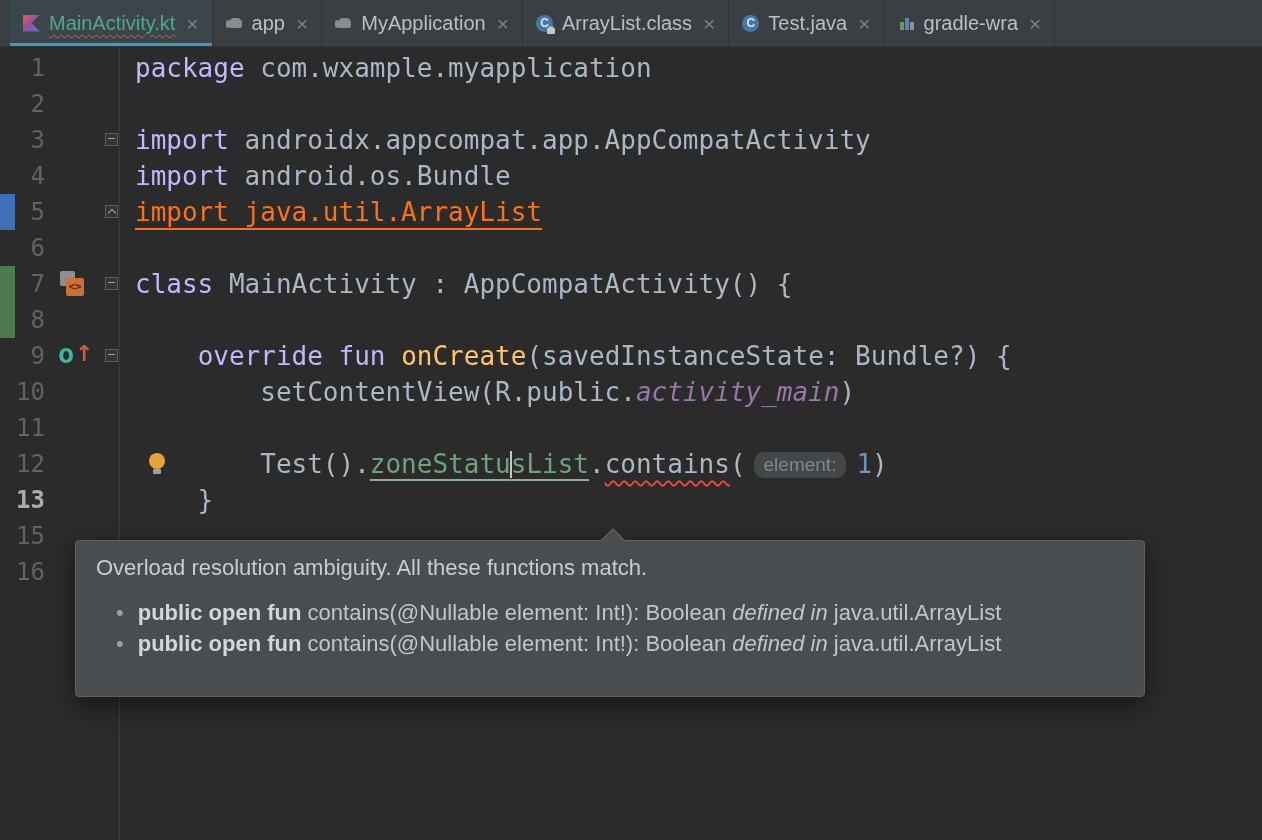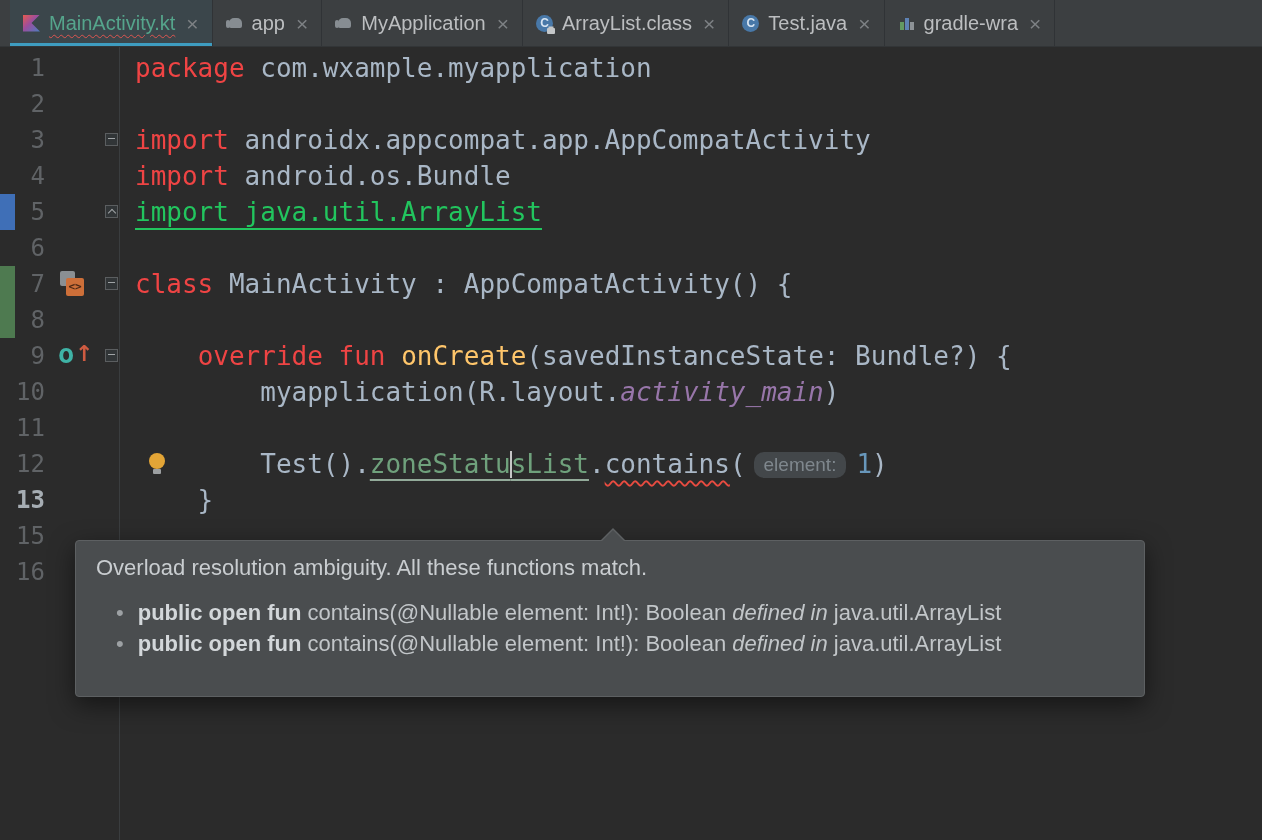--- a/index.html
+++ b/index.html
@@ -64,26 +64,26 @@
   .fold{position:absolute;left:105px;top:11px;width:13px;height:13px;border:1px solid #5b5e60;
         background:#313537;box-sizing:border-box;}
   .fold-start::after{content:"";position:absolute;left:2px;right:2px;top:4px;border-top:1px solid #a0a4a6;}
   .fold-end::after{content:"";position:absolute;left:3px;top:4px;width:5px;height:5px;
         border-left:1px solid #a0a4a6;border-top:1px solid #a0a4a6;transform:rotate(45deg);}
 
   .code{position:absolute;left:121px;top:0;right:0;bottom:0;padding-top:3px;}
   .cline{height:36px;line-height:36px;white-space:pre;position:relative;padding-left:14px;
          font-family:"DejaVu Sans Mono",monospace;font-size:26px;color:#a9b7c6;}
 
-  .tk-kw{color:#ef4444;}
+  .tk-kw{color:#c4b5fd;}
   .tk-plain{color:#a9b7c6;}
   .tk-fn{color:#ffc66b;}
   .tk-field{color:#9876aa;font-style:italic;}
   .tk-num{color:#6897bb;}
-  .tk-dim{color:#22c55e;text-decoration-line:underline;text-decoration-style:wavy;
+  .tk-dim{color:#f97316;text-decoration-line:underline;text-decoration-style:wavy;
           text-decoration-color:#75797d;text-decoration-thickness:1px;text-underline-offset:7px;text-decoration:underline;}
   .tk-ref{color:#6fa17c;text-decoration-line:underline;text-decoration-style:solid;
           text-decoration-color:#93ab9a;text-decoration-thickness:1.5px;text-underline-offset:6px;}
   .tk-err{color:#a9b7c6;text-decoration-line:underline;text-decoration-style:wavy;
           text-decoration-color:#e84b40;text-decoration-thickness:2px;text-underline-offset:7px;}
   .tk-hint{display:inline-block;background:#43474a;color:#7f878d;border-radius:10px;
           font-family:"Liberation Sans",sans-serif;font-size:19px;line-height:26px;
           padding:0 10px;margin:0 10px 0 8px;vertical-align:2px;}
   .caret{display:inline-block;width:2px;height:27px;background:#c6c6c6;vertical-align:-5px;margin:0 -1px;}
 
@@ -206,21 +206,21 @@
     <div class="code" id="code">
         <div class="cline"><span class="tk-kw">package</span><span class="tk-plain"> com.wxample.myapplication</span></div>
         <div class="cline"></div>
         <div class="cline"><span class="tk-kw">import</span><span class="tk-plain"> androidx.appcompat.app.AppCompatActivity</span></div>
         <div class="cline"><span class="tk-kw">import</span><span class="tk-plain"> android.os.Bundle</span></div>
         <div class="cline"><span class="tk-dim">import java.util.ArrayList</span></div>
         <div class="cline"></div>
         <div class="cline"><span class="tk-kw">class</span><span class="tk-plain"> MainActivity : AppCompatActivity() {</span></div>
         <div class="cline"></div>
         <div class="cline"><span class="tk-plain">    </span><span class="tk-kw">override</span><span class="tk-plain"> </span><span class="tk-kw">fun</span><span class="tk-plain"> </span><span class="tk-fn">onCreate</span><span class="tk-plain">(savedInstanceState: Bundle?) {</span></div>
-        <div class="cline"><span class="tk-plain">        myapplication(R.layout.</span><span class="tk-field">activity_main</span><span class="tk-plain">)</span></div>
+        <div class="cline"><span class="tk-plain">        setContentView(R.public.</span><span class="tk-field">activity_main</span><span class="tk-plain">)</span></div>
         <div class="cline"></div>
         <div class="cline"><span class="bulb"></span><span class="tk-plain">        Test().</span><span class="tk-ref">zoneStatu</span><span class="caret"></span><span class="tk-ref">sList</span><span class="tk-plain">.</span><span class="tk-err">contains</span><span class="tk-plain">(</span><span class="tk-hint">element:</span><span class="tk-num">1</span><span class="tk-plain">)</span></div>
         <div class="cline"><span class="tk-plain">    }</span></div>
         <div class="cline"></div>
         <div class="cline"></div>
       </div>
     <div class="tooltip">
       <div class="tt-arrow"></div>
       <div class="tt-title">Overload resolution ambiguity. All these functions match.</div>
       <div class="tt-items" id="tt-items">

